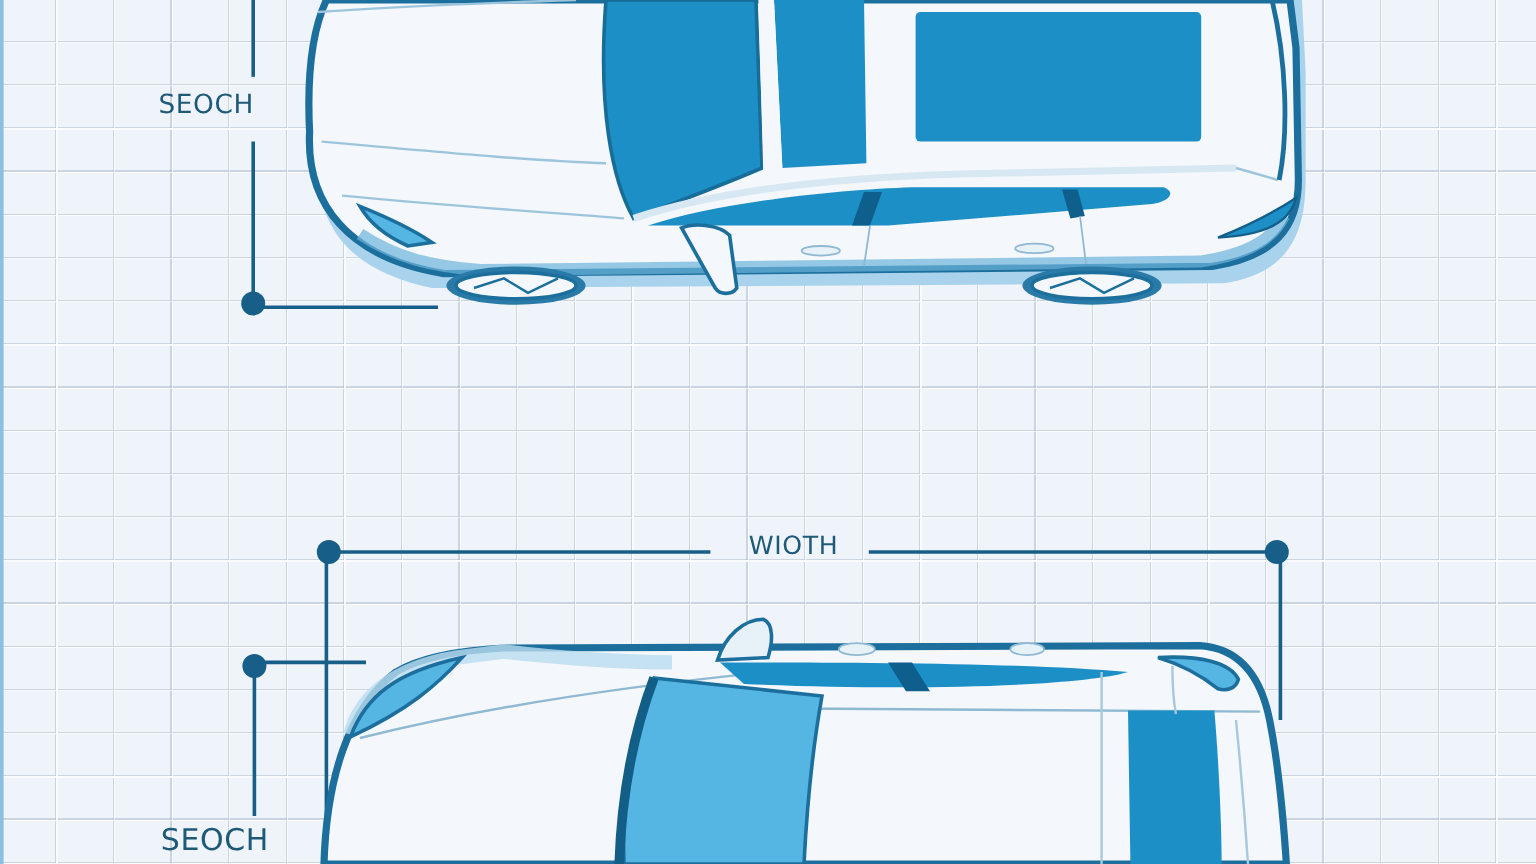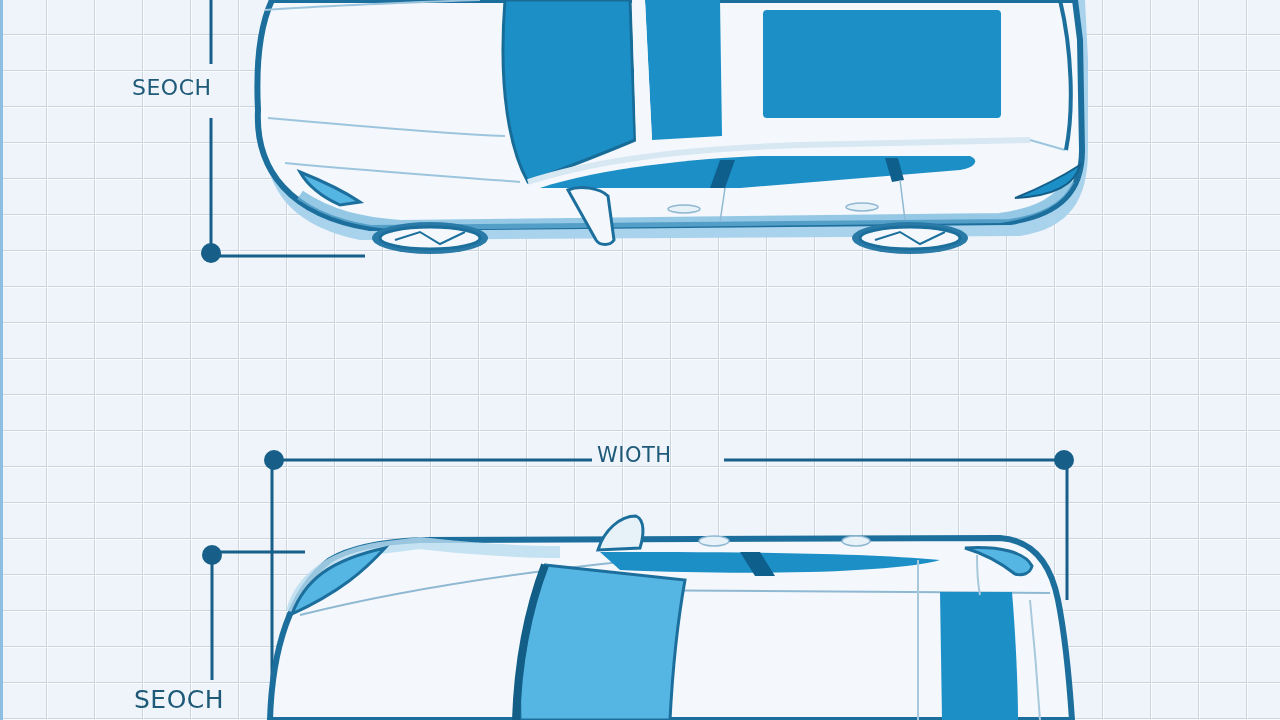--- a/index.html
+++ b/index.html
@@ -21,21 +21,21 @@
       repeating-linear-gradient(to right, rgba(255,255,255,0) 0 47px, rgba(255,255,255,0.9) 47px 48px),
       repeating-linear-gradient(to bottom, rgba(255,255,255,0) 0 35px, rgba(255,255,255,0.9) 35px 36px);
   }
   .left-edge { position: absolute; left: 0; top: 0; width: 3px; height: 720px; background: #8cbfe0; }
   svg.art { position: absolute; left: 0; top: 0; }
   .label {
     position: absolute; color: #1e5a78; font-size: 22px; letter-spacing: 0.5px;
     background: transparent; line-height: 1;
   }
   .label-length { left: 132px; top: 77px; }
-  .label-width { left: 597px; top: 445px; font-size: 21px; text-align: right; }
+  .label-width { left: 624px; top: 445px; font-size: 21px; text-align: right; }
   .label-secondary { left: 134px; top: 687px; font-size: 25px; }
 </style>
 </head>
 <body>
 
 <div class="grid"></div>
 <div class="grid-fine"></div>
 <div class="left-edge"></div>
 
 <svg class="art" width="1280" height="720" viewBox="0 0 1280 720">

